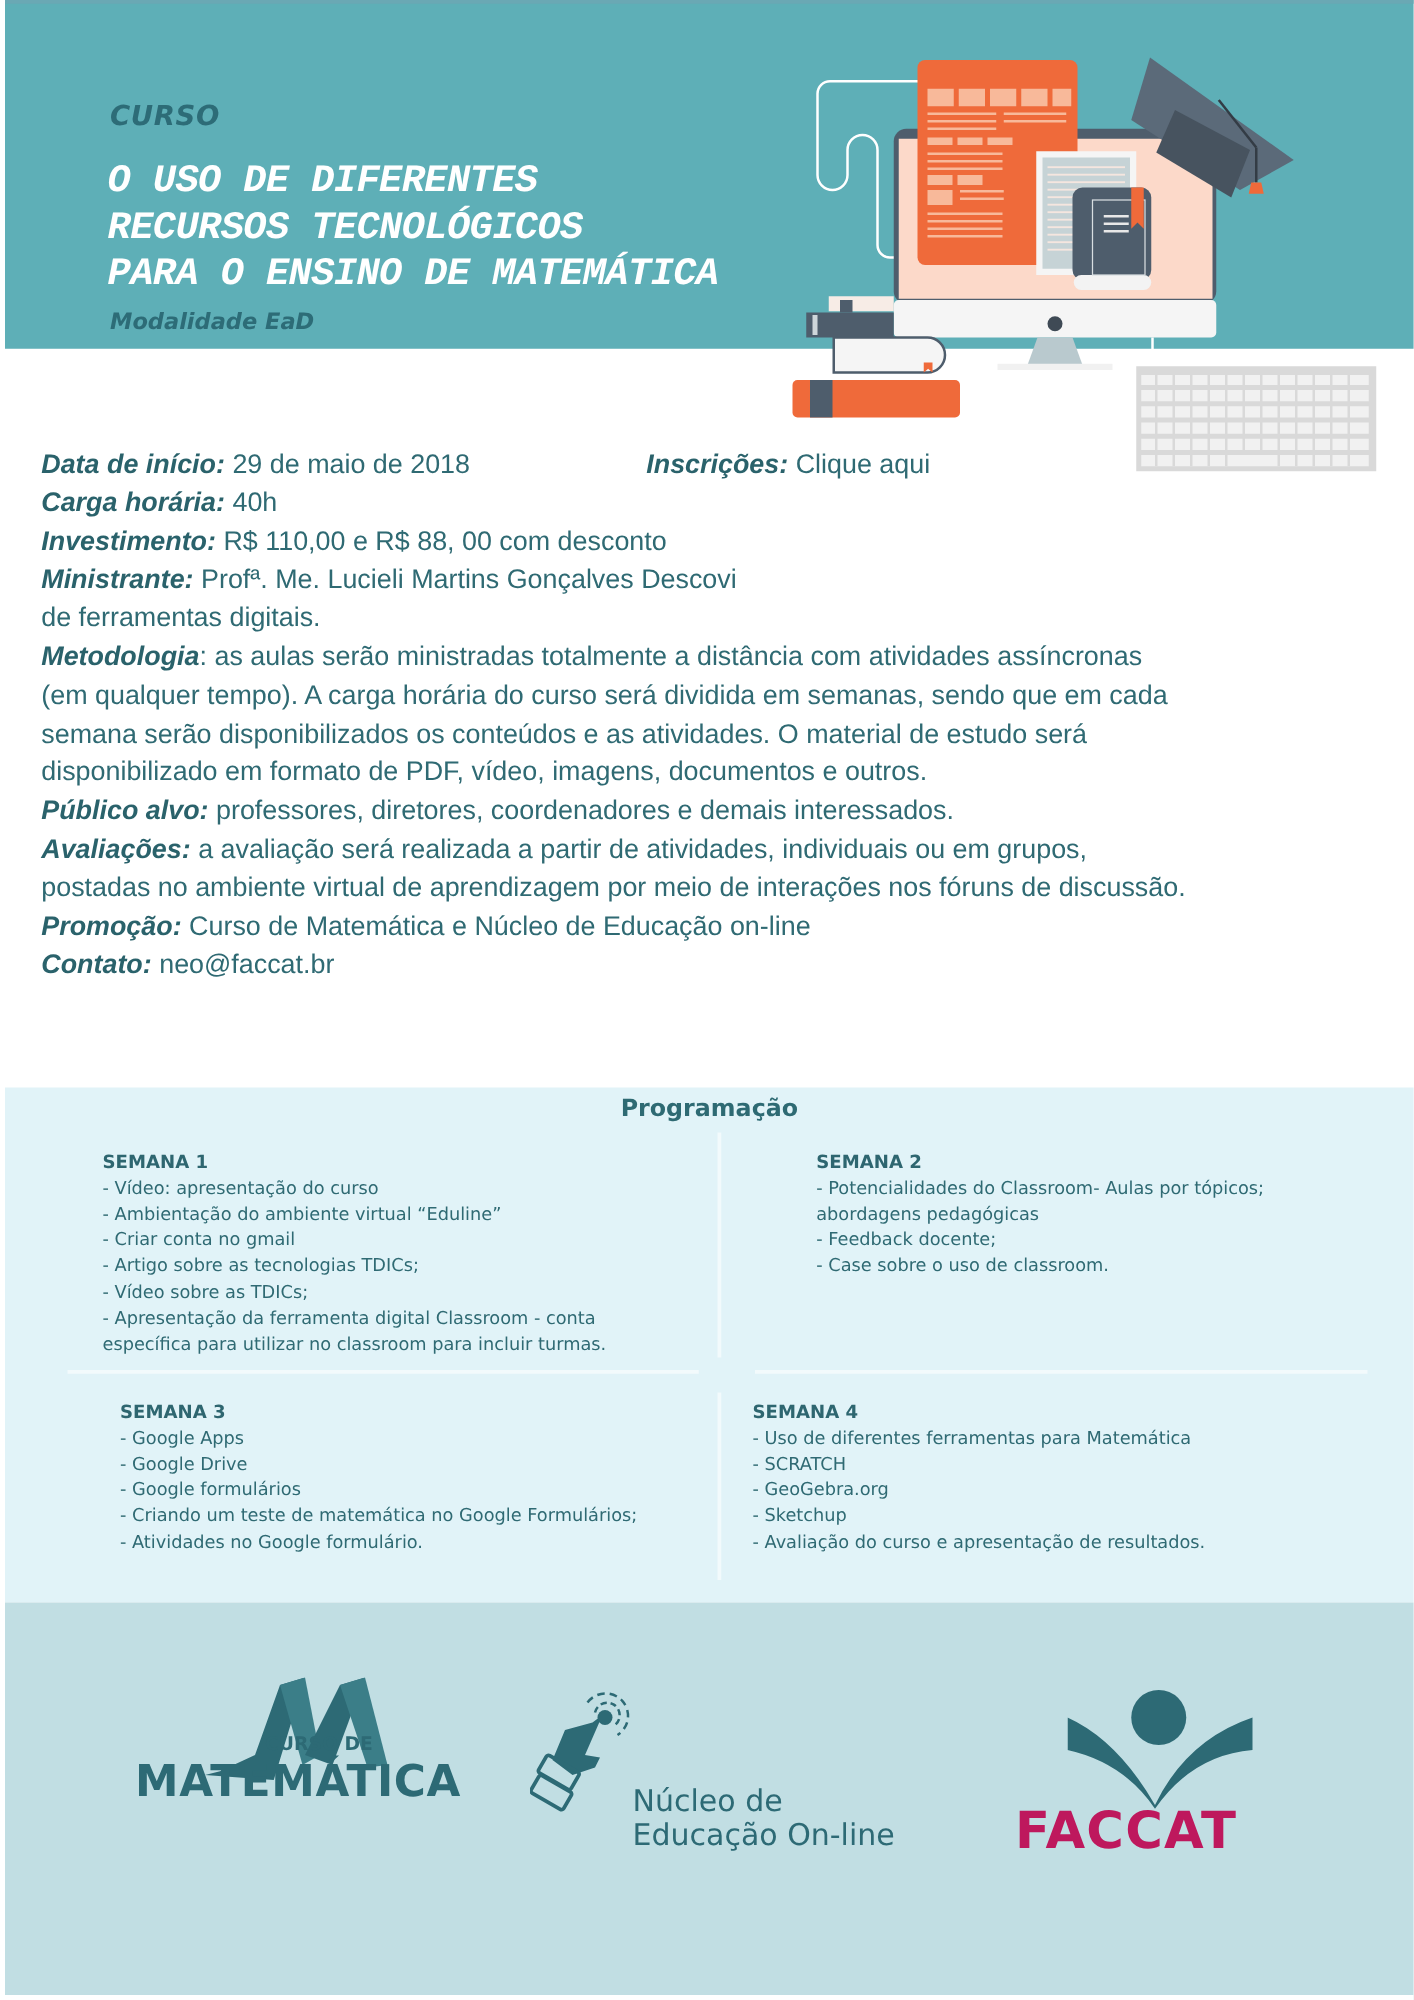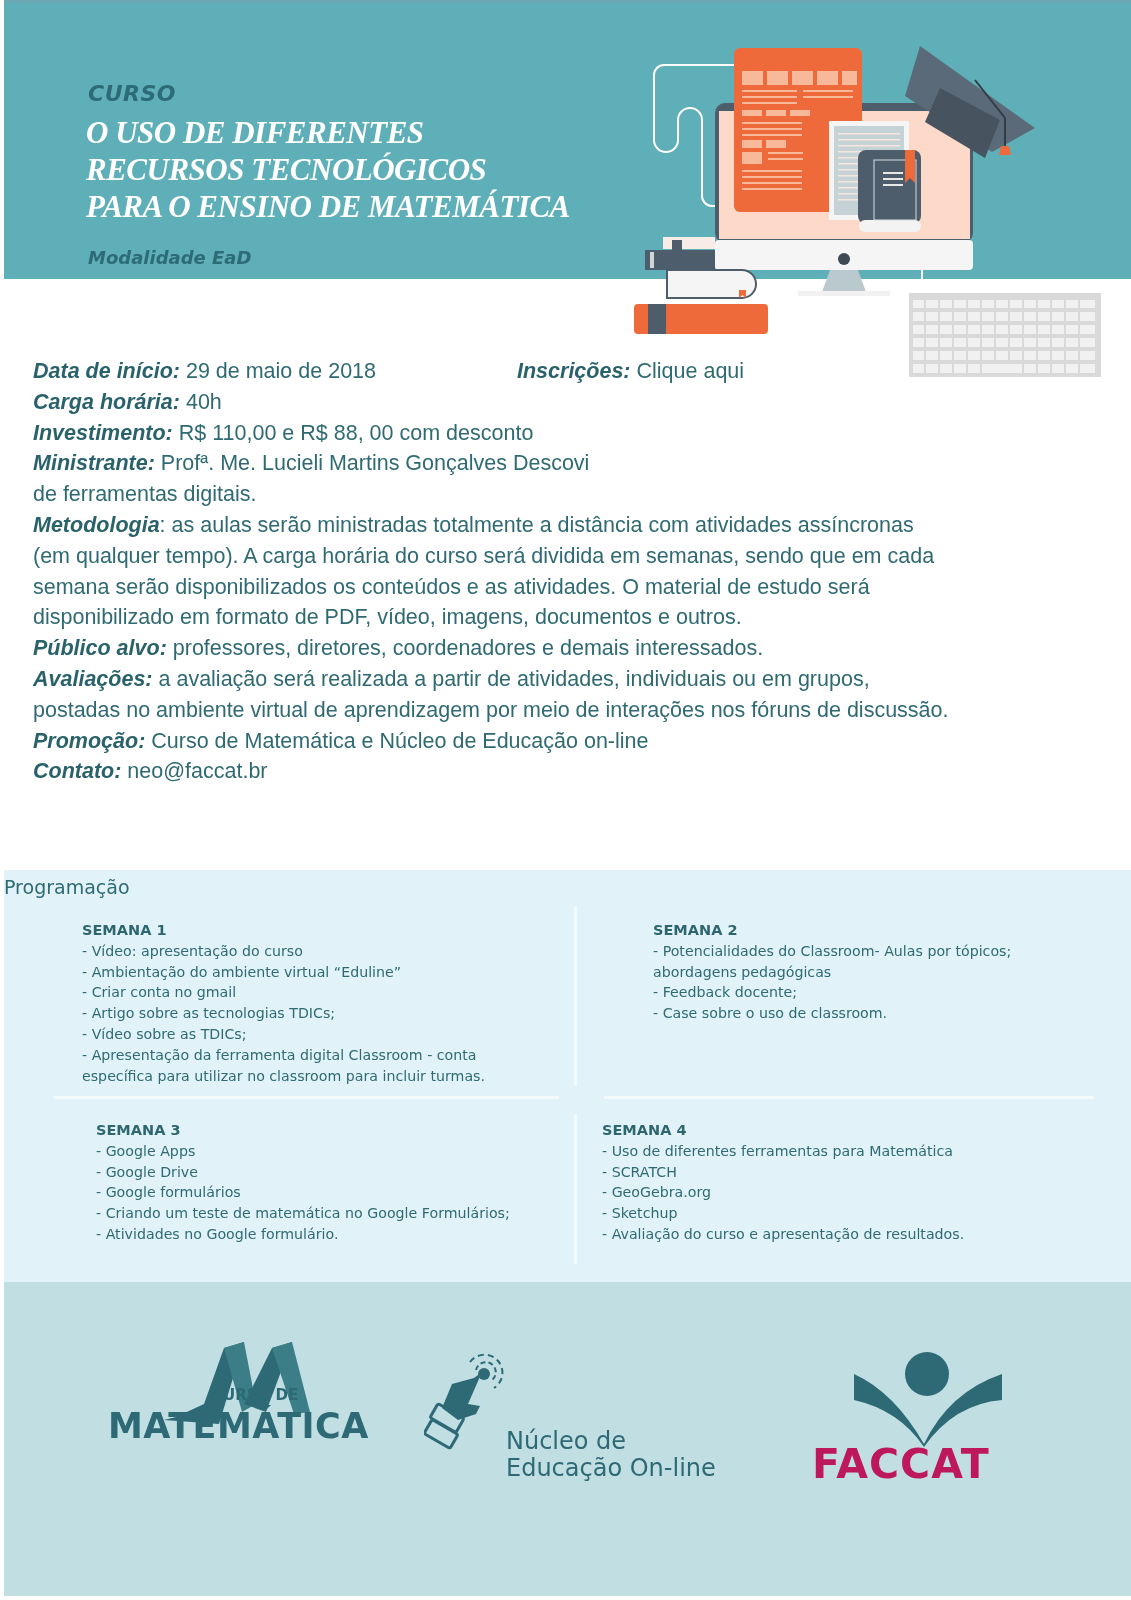--- a/index.html
+++ b/index.html
@@ -2,36 +2,36 @@
 <html><head>
 <meta charset="utf-8">
 <style>
   * { box-sizing: border-box; margin: 0; padding: 0; }
   html, body { width: 1131px; height: 1600px; background: #ffffff; overflow: hidden; }
   body { position: relative; font-family: "Liberation Sans", sans-serif; }
 
   
   .header { position: absolute; left: 4px; top: 0; width: 1127px; height: 279px; background: #5eafb7; border-top: 3px solid #6aa8b4; }
   .kicker { position: absolute; left: 84px; top: 78px; font-family: "DejaVu Sans", sans-serif; font-weight: bold; font-style: italic; font-size: 22px; color: #2d6c77; letter-spacing: 0.5px; }
-  .title { position: absolute; left: 82px; top: 111px; font-family: Liberation Serif, serif; font-weight: bold; font-style: italic; font-size: 31px; line-height: 37px; color: #ffffff; letter-spacing: -0.5px; }
+  .title { position: absolute; left: 82px; top: 124px; font-family: Liberation Mono, monospace; font-weight: bold; font-style: italic; font-size: 31px; line-height: 37px; color: #ffffff; letter-spacing: -0.5px; }
   .title div { white-space: nowrap; }
   .modality { position: absolute; left: 84px; top: 244px; font-family: "DejaVu Sans", sans-serif; font-weight: bold; font-style: italic; font-size: 18px; color: #2d6c77; }
   .illustration { position: absolute; left: 620px; top: 30px; width: 511px; height: 350px; }
 
   
   .info { position: absolute; left: 33px; top: 356px; width: 1090px; font-family: "Liberation Sans", sans-serif; font-size: 21.5px; line-height: 30.8px; color: #2f6a73; }
   .info p { white-space: nowrap; }
   .info b { font-weight: bold; color: #2a626b; font-style: italic; }
   .info .row1 { display: flex; }
   .info .row1 .left { width: 484px; }
   .info .link { color: #2f6a73; cursor: pointer; }
 
   
   .program { position: absolute; left: 4px; top: 870px; width: 1127px; height: 412px; background: #e1f3f8; }
-  .program-title { position: absolute; left: 0; width: 100%; top: 6px; text-align: left; font-family: "DejaVu Sans", sans-serif; font-weight: normal; font-size: 19px; color: #2e6a73; }
+  .program-title { position: absolute; left: 0; width: 100%; top: 6px; text-align: center; font-family: "DejaVu Sans", sans-serif; font-weight: bold; font-size: 19px; color: #2e6a73; }
   .vdiv { position: absolute; left: 570px; width: 3px; background: #f2fafc; }
   .hdiv { position: absolute; top: 226px; height: 3px; background: #f2fafc; }
   .week { position: absolute; font-family: "DejaVu Sans", sans-serif; font-size: 14.2px; line-height: 20.8px; color: #2f6a73; }
   .week h3 { font-size: 14.5px; font-weight: bold; color: #2e6670; }
   .week li { list-style: none; white-space: nowrap; }
 
   
   .footer { position: absolute; left: 4px; top: 1282px; width: 1127px; height: 318px; background: #c1dee3; border-bottom: 4px solid #ffffff; }
   .logo { position: absolute; }
   .mat-sub { position: absolute; left: 111px; top: 104px; font-family: "DejaVu Sans", sans-serif; font-weight: bold; font-size: 15px; color: #2d6a75; letter-spacing: 0; }

